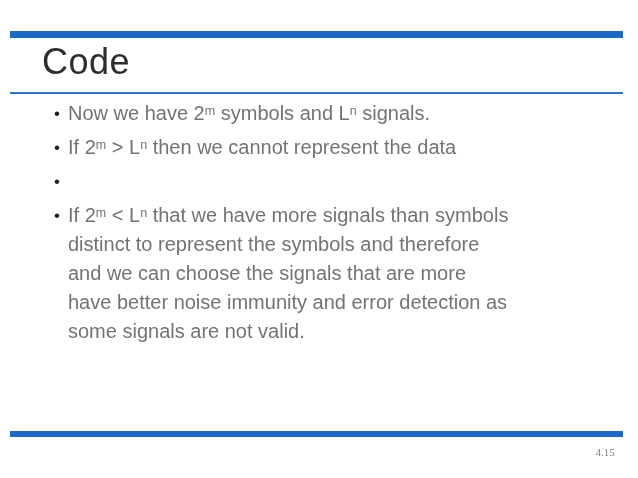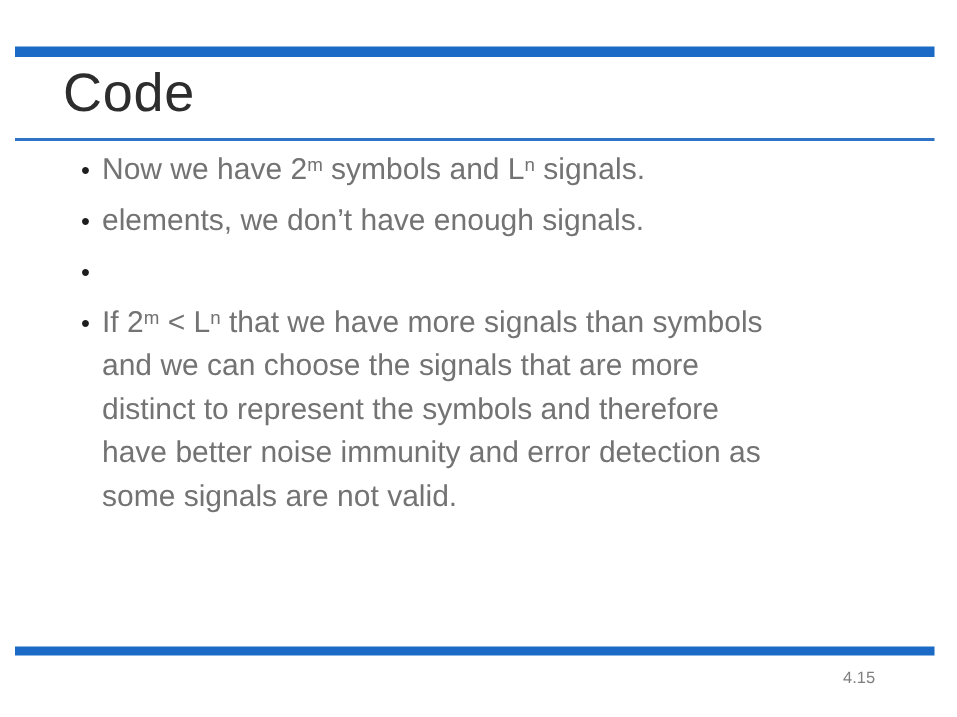--- a/index.html
+++ b/index.html
@@ -71,25 +71,26 @@
     vertical-align: baseline;
   }
   .bar-bottom {
     position: absolute;
     left: 10px; top: 431px;
     width: 613px; height: 6px;
     background: #1b6ac6;
   }
   .page-number {
     position: absolute;
-    left: 562px; top: 446px;
+    left: 592px; top: 446px;
     width: 26px;
     font-size: 11px;
     color: #7f7f7f;
-    text-align: left;
+    text-align: center;
+    font-family: Liberation Serif, serif;
   }
 </style>
 </head>
 <body>
 
 <div class="slide">
   <div class="bar-top"></div>
 
   <h1 class="slide-title">Code</h1>
 
@@ -99,34 +100,34 @@
     <ul class="bullet-list">
         <li class="bullet-item">
           <span class="dot">•</span>
           <div class="txt">
             <div class="line"><span>Now we have 2</span><sup>m</sup><span> symbols and L</span><sup>n</sup><span> signals.</span></div>
           </div>
         </li>
         <li class="bullet-item">
           <span class="dot">•</span>
           <div class="txt">
-            <div class="line"><span>elements, we don’t have enough signals.</span></div>
+            <div class="line"><span>If 2</span><sup>m</sup><span> &gt; L</span><sup>n</sup><span> then we cannot represent the data</span></div>
           </div>
         </li>
         <li class="bullet-item">
           <span class="dot">•</span>
           <div class="txt">
           </div>
         </li>
         <li class="bullet-item">
           <span class="dot">•</span>
           <div class="txt">
             <div class="line"><span>If 2</span><sup>m</sup><span> &lt; L</span><sup>n</sup><span> that we have more signals than symbols</span></div>
+            <div class="line"><span>distinct to represent the symbols and therefore</span></div>
             <div class="line"><span>and we can choose the signals that are more</span></div>
-            <div class="line"><span>distinct to represent the symbols and therefore</span></div>
             <div class="line"><span>have better noise immunity and error detection as</span></div>
             <div class="line"><span>some signals are not valid.</span></div>
           </div>
         </li>
       </ul>
   </div>
 
   <div class="bar-bottom"></div>
 
   <div class="page-number">4.15</div>

